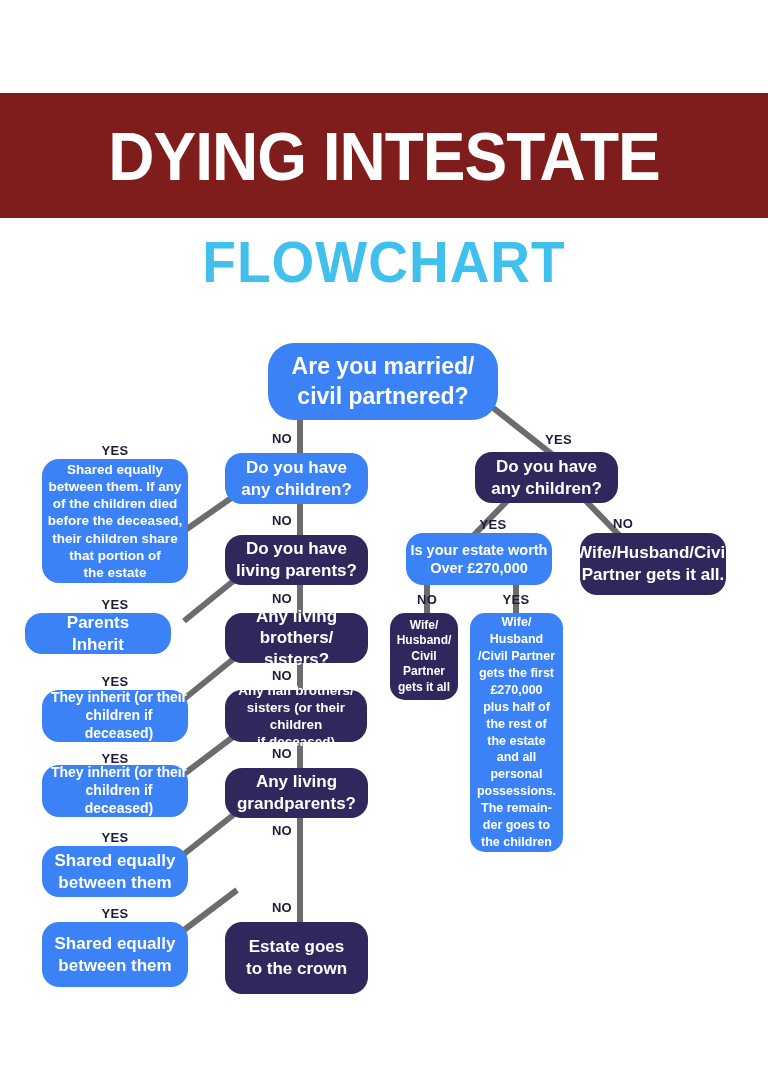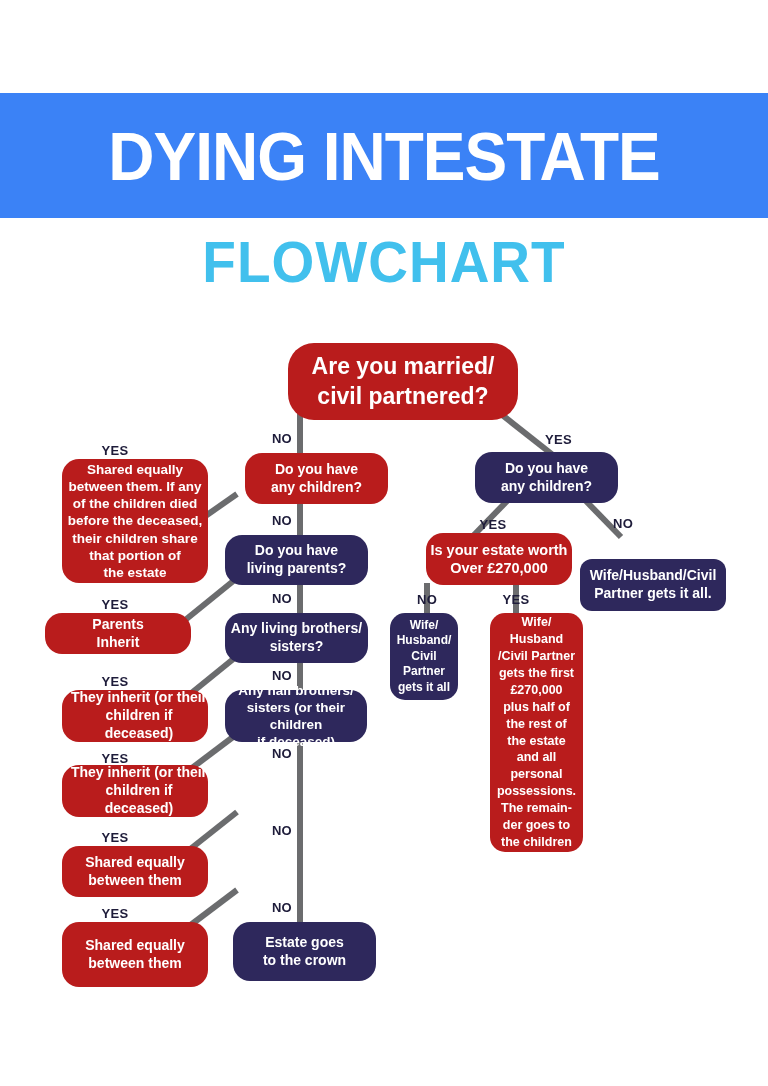--- a/index.html
+++ b/index.html
@@ -9,21 +9,21 @@
     width: 768px;
     height: 1086px;
     background: #ffffff;
     overflow: hidden;
     font-family: "Liberation Sans", sans-serif;
   }
   .banner {
     position: absolute;
     left: 0; top: 93px;
     width: 768px; height: 125px;
-    background: #3b82f6;
+    background: #7f1d1d;
     display: flex; align-items: center; justify-content: center;
   }
   .banner h1 {
     color: #ffffff;
     font-size: 64px;
     font-weight: bold;
     letter-spacing: -1px;
     transform: scaleY(1.08);
     white-space: nowrap;
   }
@@ -41,23 +41,23 @@
   .connectors { position: absolute; left: 0; top: 0; }
   .node {
     position: absolute;
     border-radius: 17px;
     color: #ffffff;
     font-weight: bold;
     display: flex; align-items: center; justify-content: center;
     text-align: center;
     white-space: pre-line;
     line-height: 1.27;
-    font-size: 14px;
+    font-size: 17px;
   }
-  .blue { background: #b91c1c; margin-left: 20px; }
+  .blue { background: #3b82f6; }
   .navy { background: #2E285C; }
   .root { font-size: 23px; border-radius: 26px; line-height: 1.3; }
   .fs135 { font-size: 13.5px; }
   .fs14 { font-size: 14px; padding-left: 8px; }
   .fs145 { font-size: 14.5px; }
   .fs125 { font-size: 12.5px; line-height: 1.35; }
   .fs12 { font-size: 12px; line-height: 1.3; }
   .edge-label {
     position: absolute;
     font-size: 13px;
@@ -101,21 +101,23 @@
 
   <div class="node blue" style="left:225px; top:453px; width:143px; height:51px;">Do you have
 any children?</div>
   <div class="node navy" style="left:225px; top:535px; width:143px; height:50px;">Do you have
 living parents?</div>
   <div class="node navy" style="left:225px; top:613px; width:143px; height:50px;">Any living brothers/
 sisters?</div>
   <div class="node navy fs135" style="left:225px; top:690px; width:142px; height:52px;">Any half brothers/
 sisters (or their children
 if deceased)</div>
-  <div class="node navy" style="left:225px; top:922px; width:143px; height:59px;margin-left:8px;">Estate goes
+  <div class="node navy" style="left:225px; top:768px; width:143px; height:50px;">Any living
+grandparents?</div>
+  <div class="node navy" style="left:225px; top:922px; width:143px; height:72px;">Estate goes
 to the crown</div>
 
   <div class="node blue fs135" style="left:42px; top:459px; width:146px; height:124px;">Shared equally
 between them. If any
 of the children died
 before the deceased,
 their children share
 that portion of
 the estate</div>
   <div class="node blue" style="left:25px; top:613px; width:146px; height:41px;">Parents
@@ -126,21 +128,21 @@
 children if deceased)</div>
   <div class="node blue" style="left:42px; top:846px; width:146px; height:51px;">Shared equally
 between them</div>
   <div class="node blue" style="left:42px; top:922px; width:146px; height:65px;">Shared equally
 between them</div>
 
   <div class="node navy" style="left:475px; top:452px; width:143px; height:51px;">Do you have
 any children?</div>
   <div class="node blue fs145" style="left:406px; top:533px; width:146px; height:52px;">Is your estate worth
 Over £270,000</div>
-  <div class="node navy" style="left:580px; top:559px; width:146px; height:52px;border-radius:12px;">Wife/Husband/Civil
+  <div class="node navy" style="left:580px; top:533px; width:146px; height:62px;">Wife/Husband/Civil
 Partner gets it all.</div>
   <div class="node navy fs12" style="left:390px; top:613px; width:68px; height:87px; border-radius:15px;">Wife/
 Husband/
 Civil
 Partner
 gets it all</div>
   <div class="node blue fs125" style="left:470px; top:613px; width:93px; height:239px; border-radius:15px;">Wife/
 Husband
 /Civil Partner
 gets the first

